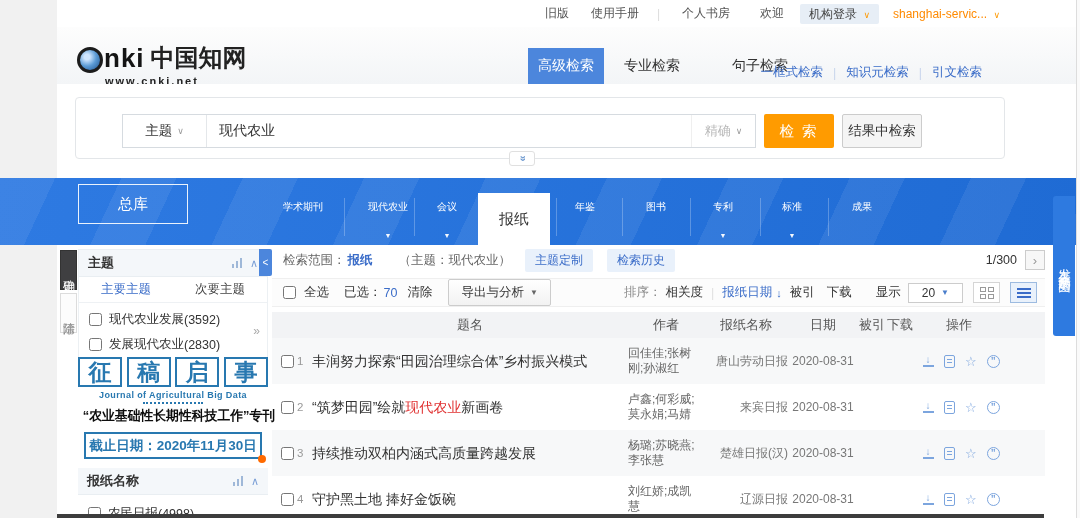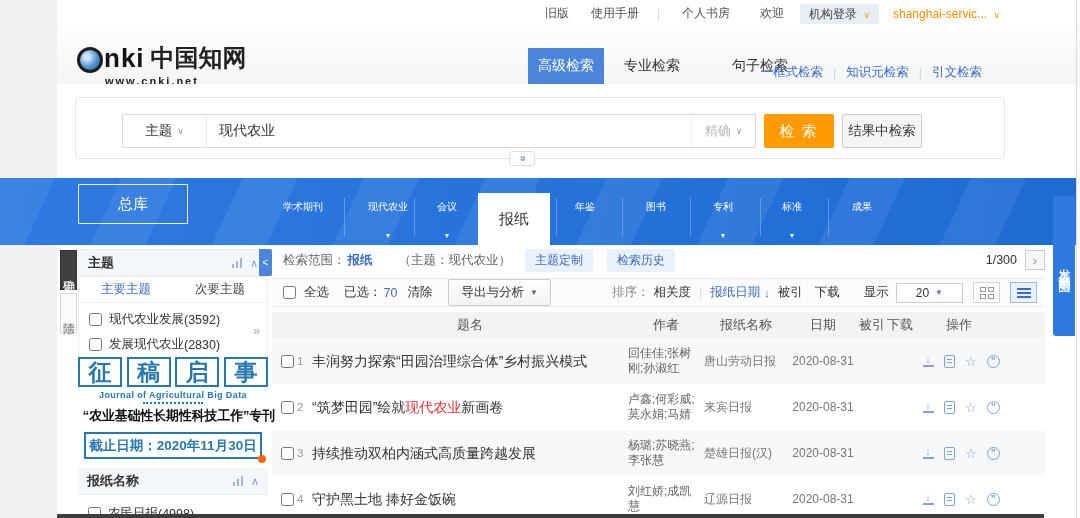--- a/index.html
+++ b/index.html
@@ -112,39 +112,39 @@
   .tl { margin-left:8px; }
   .sel-count { color:#3a6cc8; margin:0 2px; }
   .export-btn { margin-left:16px; border:1px solid #ccc; background:linear-gradient(#fff,#f2f2f2); padding:4px 12px; border-radius:2px; font-size:12.5px; color:#333; display:flex; align-items:center; }
   .export-btn .crt { font-size:8px; color:#666; margin-left:6px; }
   .sort-area { margin-left:auto; display:flex; align-items:center; color:#888; }
   .sort-opt { color:#333; margin:0 4px; }
   .sort-opt.active { color:#3a6cc8; }
   .sort-desc { color:#3a6cc8; font-size:11px; font-weight:bold; }
   .s-sep { color:#e0e0e0; margin:0 4px; }
   .disp-label { margin-left:20px; color:#333; }
-  .disp-box { margin-left:7px; border:1px solid #ccc; background:#fff; padding:2px 19px; font-size:12px; color:#333; display:flex; align-items:center; }
+  .disp-box { margin-left:7px; border:1px solid #ccc; background:#fff; padding:2px 13px; font-size:12px; color:#333; display:flex; align-items:center; }
   .disp-box .crt { font-size:8px; color:#4a7ecb; margin-left:6px; }
   .view-btn { margin-left:10px; width:27px; height:21px; border:1px solid #d5d5d5; background:#fff; display:flex; align-items:center; justify-content:center; }
   .grid-glyph { display:grid; grid-template-columns:6px 6px; grid-gap:2px; }
   .grid-glyph i { display:block; width:6px; height:5px; border:1px solid #9a9a9a; }
   .view-btn.active { background:#e9f1fb; border-color:#9dbbe0; }
   .list-glyph i { display:block; width:14px; height:2px; background:#3a6cc8; margin:2px 0; }
 
   .thead { margin-top:5px; height:26px; background:#f2f3f5; display:grid; grid-template-columns:40px 316px 76px 84px 70px 28px 28px 90px 1fr; align-items:center; font-size:13px; color:#555; }
   .thead div { text-align:center; }
   .trow { display:grid; grid-template-columns:40px 316px 76px 84px 70px 28px 28px 90px 1fr; align-items:center; padding:8px 0; }
   .trow:nth-child(odd) { background:#f7f8f9; }
   .row-check { display:flex; align-items:center; padding-left:9px; }
   .row-check input { width:13px; height:13px; }
   .row-num { font-size:11.5px; color:#999; margin-left:3px; }
   .row-title { font-size:14px; color:#333; padding-right:10px; line-height:19px; }
   .kw { color:#e03131; }
   .row-authors { font-size:12px; color:#666; line-height:15px; padding-right:4px; }
-  .row-paper { font-size:12px; color:#777; }
+  .row-paper { font-size:12px; color:#777;text-align:right; }
   .row-date { font-size:12px; color:#777; text-align:center; }
   .row-ops { display:flex; align-items:center; gap:10px; color:#7ca5de; padding-left:8px; }
   .icon-dl { display:inline-flex; flex-direction:column; align-items:center; width:12px; }
   .icon-dl .ar { font-size:10px; line-height:9px; }
   .icon-dl .tray { width:11px; height:2px; background:currentColor; margin-top:1px; }
   .icon-doc { position:relative; width:11px; height:13px; border:1px solid currentColor; border-radius:2px; }
   .icon-doc:before, .icon-doc:after { content:""; position:absolute; left:2px; width:5px; height:1px; background:currentColor; }
   .icon-doc:before { top:3px; } .icon-doc:after { top:6px; }
   .icon-star { font-size:13px; line-height:13px; }
   .icon-cite { width:13px; height:13px; border:1px solid currentColor; border-radius:50%; font-size:10px; line-height:12px; text-align:center; font-weight:bold; }

